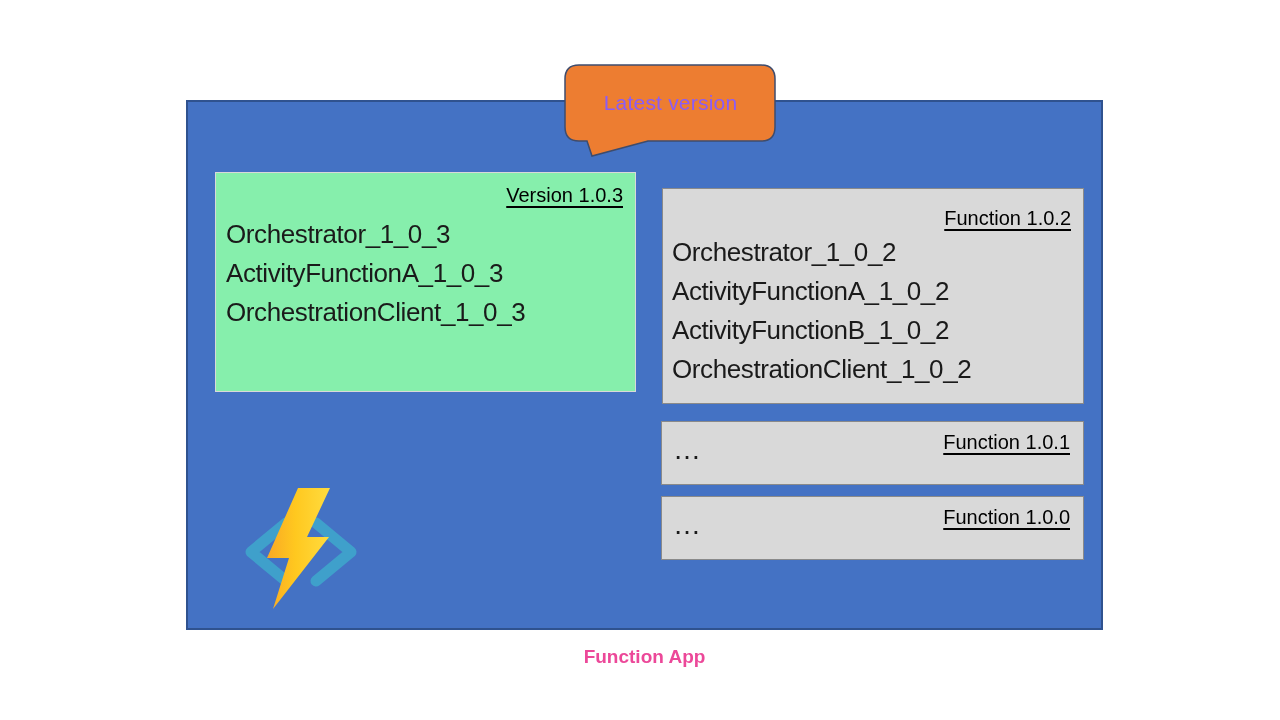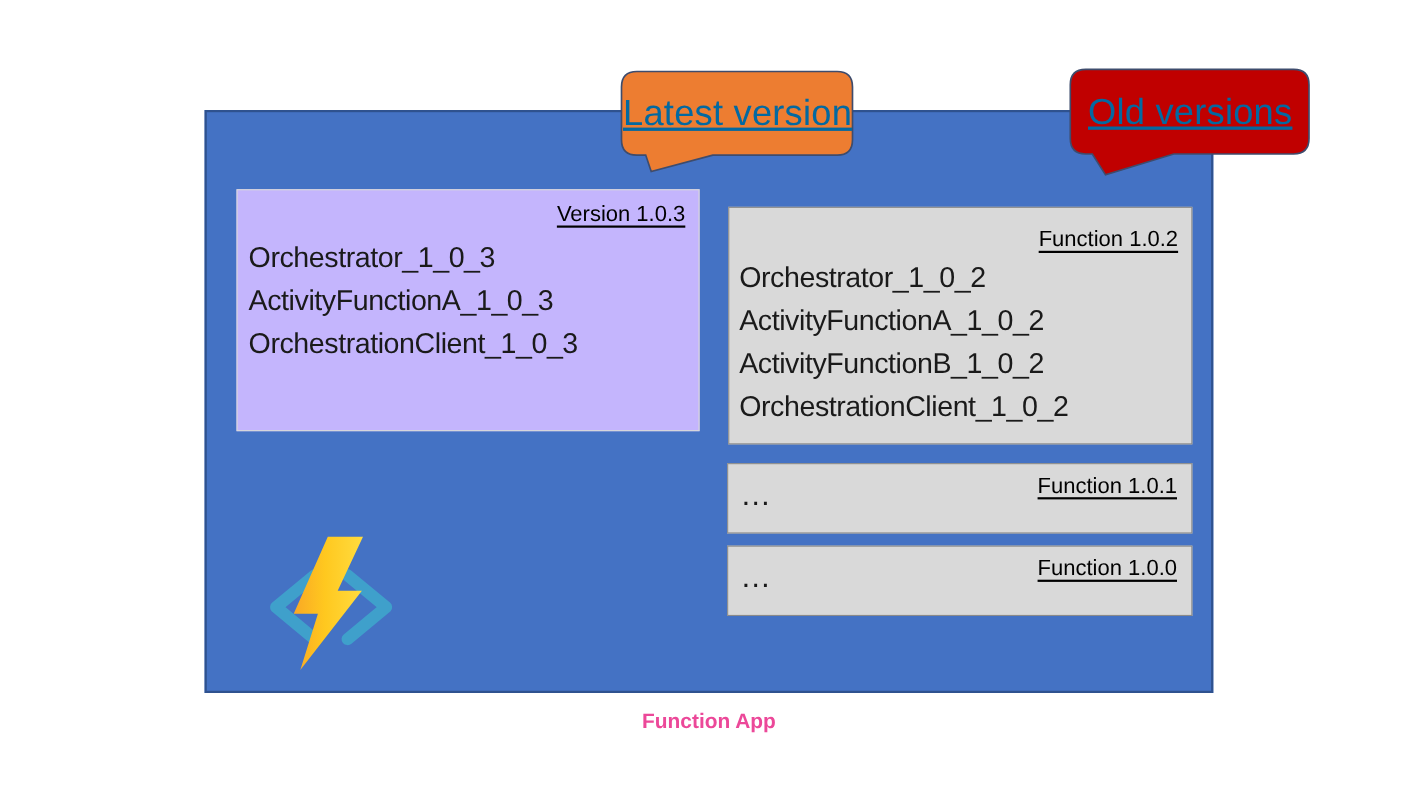--- a/index.html
+++ b/index.html
@@ -18,21 +18,21 @@
     background: #4472C4;
     border: 2px solid #2F528F;
   }
   .version-box {
     position: absolute;
     color: #1a1a1a;
   }
   .latest-box {
     left: 27px; top: 70px;
     width: 421px; height: 220px;
-    background: #c4b5fd;
+    background: #86efac;
     border: 1px solid #d9d9d9;
     padding: 11px 12px 0 10px;
   }
   .old-box {
     background: #D9D9D9;
     border: 1px solid #8a8a8a;
   }
   .box-102 {
     left: 474px; top: 86px;
     width: 422px; height: 216px;
@@ -80,24 +80,23 @@
     position: absolute;
   }
   .callout svg { display: block; overflow: visible; }
   .callout-text {
     position: absolute;
     left: 0; top: 0;
     width: 100%;
     display: flex;
     align-items: center;
     justify-content: center;
-    color: #0369a1;
-    font-size: 33px;
+    color: #8b5cf6;
+    font-size: 21px;
     letter-spacing: 0.2px;
-    text-decoration: underline;
   }
   .callout-latest { left: 565px; top: 65px; width: 211px; height: 97px; }
   .callout-latest .callout-text { height: 76px; }
   .callout-old { left: 973px; top: 63px; width: 218px; height: 98px; }
   .callout-old .callout-text { height: 77px; }
   .azure-icon {
     position: absolute;
     left: 48px; top: 383px;
     width: 130px; height: 130px;
   }
@@ -170,22 +169,16 @@
 
   </div>
 
   <div class="callout callout-latest">
     <svg width="211" height="97" viewBox="0 0 211 97" aria-hidden="true">
       <path d="M14 0 H196 Q210 0 210 14 V62 Q210 76 196 76 H83 L27 91 L22 76 H14 Q0 76 0 62 V14 Q0 0 14 0 Z" stroke="#3E4C6D" stroke-width="1.5" fill="#ED7D31"></path>
     </svg>
     <div class="callout-text">Latest version</div>
   </div>
 
-  <div class="callout callout-old">
-    <svg width="218" height="98" viewBox="0 0 218 98" aria-hidden="true">
-      <path d="M14 0 H203 Q217 0 217 14 V63 Q217 77 203 77 H94 L32 96 L20 77 H14 Q0 77 0 63 V14 Q0 0 14 0 Z" stroke="#3E4C6D" stroke-width="1.5" fill="#C00000"></path>
-    </svg>
-    <div class="callout-text">Old versions</div>
-  </div>
 
   <div class="caption">Function App</div>
 
 </div>
 
 </body></html>

